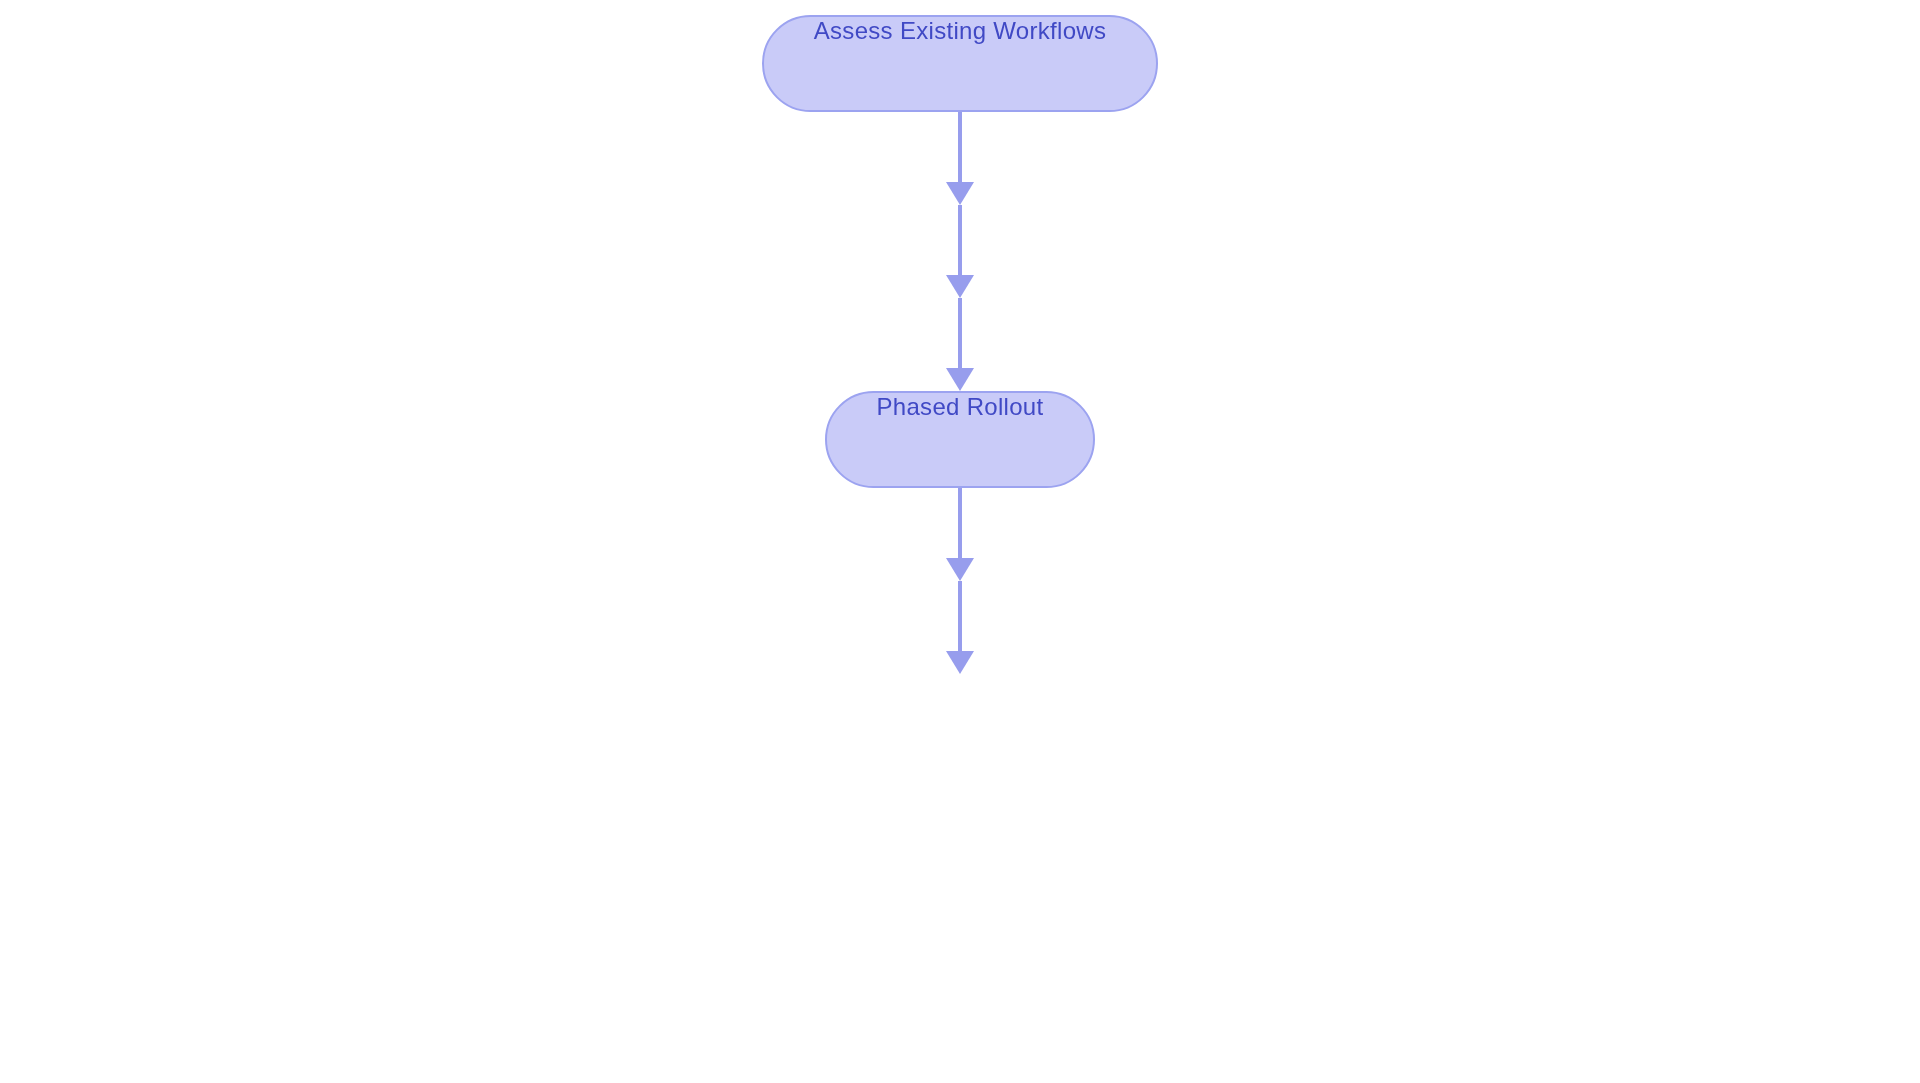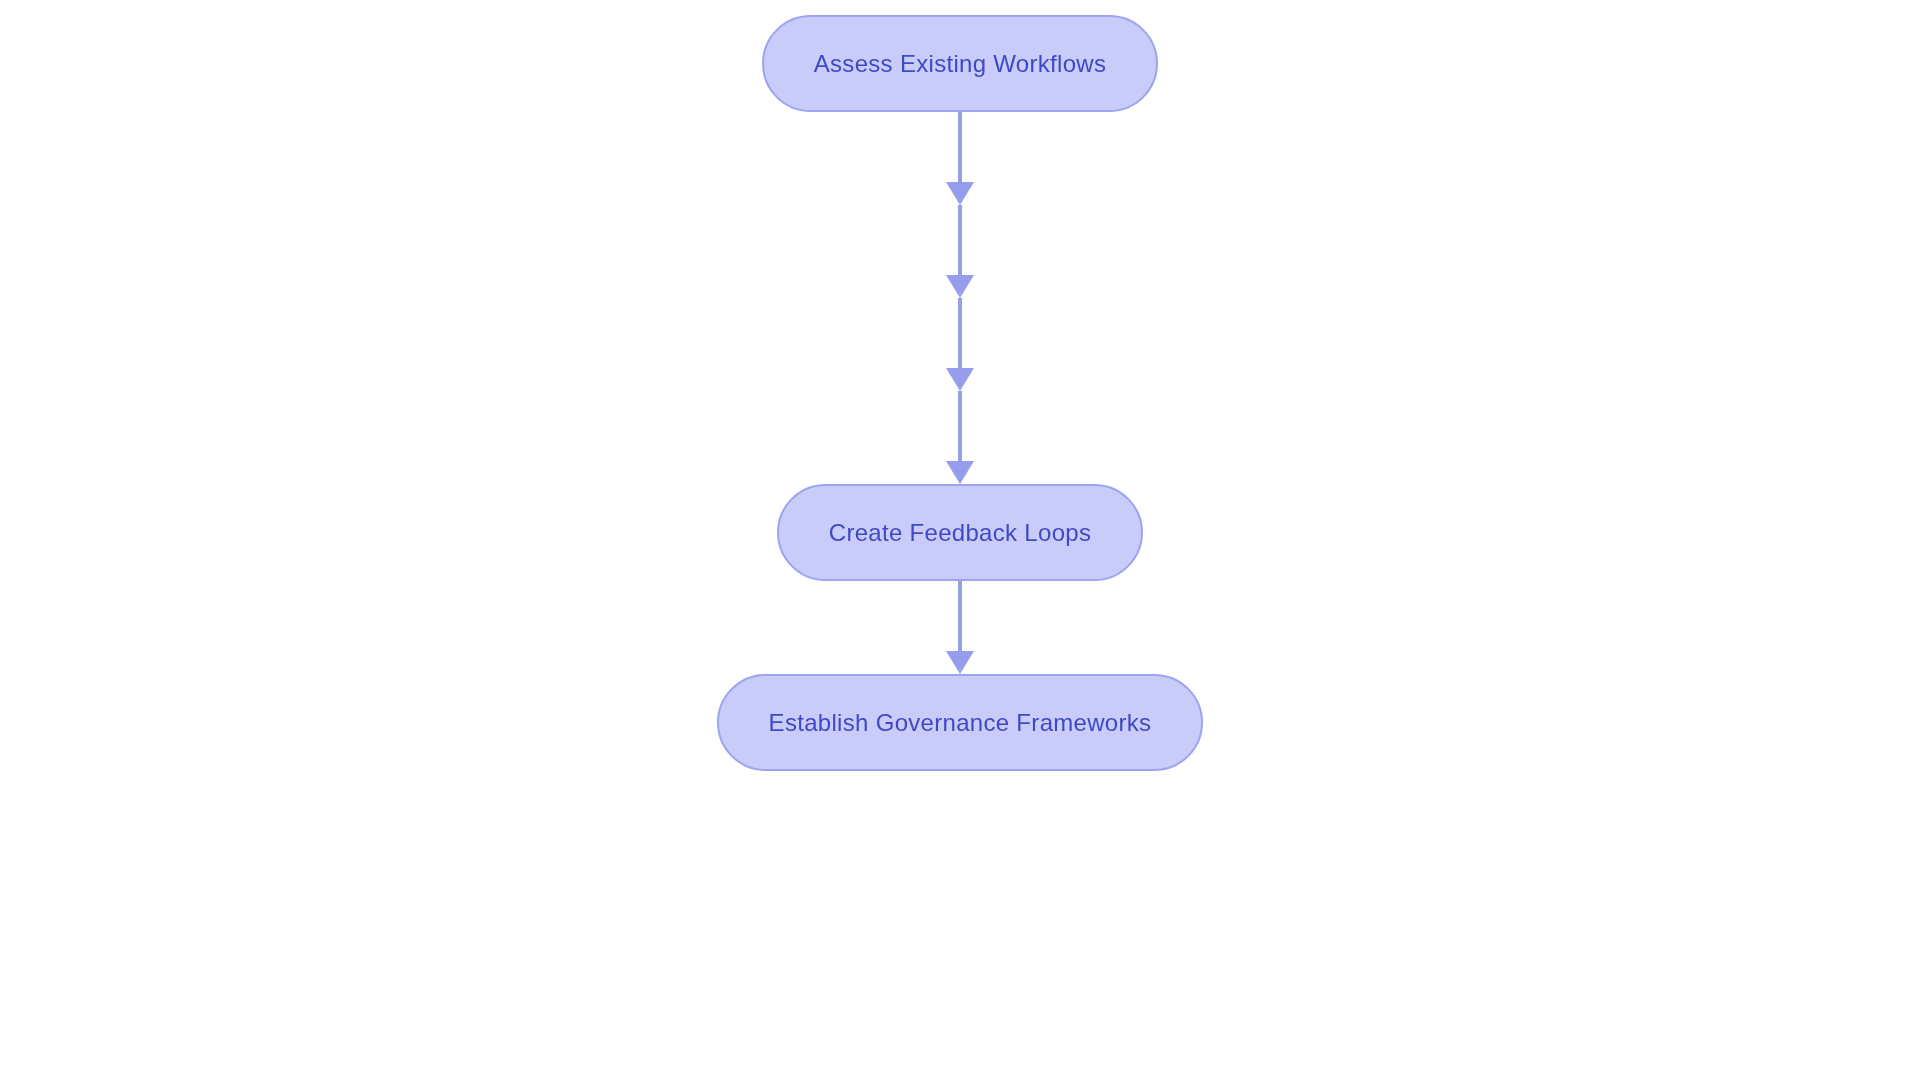--- a/index.html
+++ b/index.html
@@ -23,21 +23,20 @@
   .node {
     flex: 0 0 auto;
     height: 97px;
     box-sizing: border-box;
     padding: 0 50px;
     border-radius: 48.5px;
     background: var(--node-fill, #c9cbf8);
     border: 2px solid var(--node-border, #9ca3f0);
     color: var(--node-text, #4049c5);
     display: flex;
-    align-items: center;
     justify-content: center;
     font-size: 24px;
     font-weight: 500;
     letter-spacing: 0.3px;
     white-space: nowrap;
   }
   .connector {
     flex: 0 0 auto;
     height: 93px;
     display: flex;
@@ -76,32 +75,29 @@
     <div class="stem"></div>
     <div class="head"></div>
   </div>
 
 
   <div class="connector">
     <div class="stem"></div>
     <div class="head"></div>
   </div>
 
-
-  <div class="connector">
-    <div class="stem"></div>
-    <div class="head"></div>
-  </div>
-
   <div class="node">
-    <span>Create Feedback Loops</span>
+    <span>Phased Rollout</span>
   </div>
 
   <div class="connector">
     <div class="stem"></div>
     <div class="head"></div>
   </div>
 
-  <div class="node">
-    <span>Establish Governance Frameworks</span>
+
+  <div class="connector">
+    <div class="stem"></div>
+    <div class="head"></div>
   </div>
+
 
 </div>
 
 </body></html>

